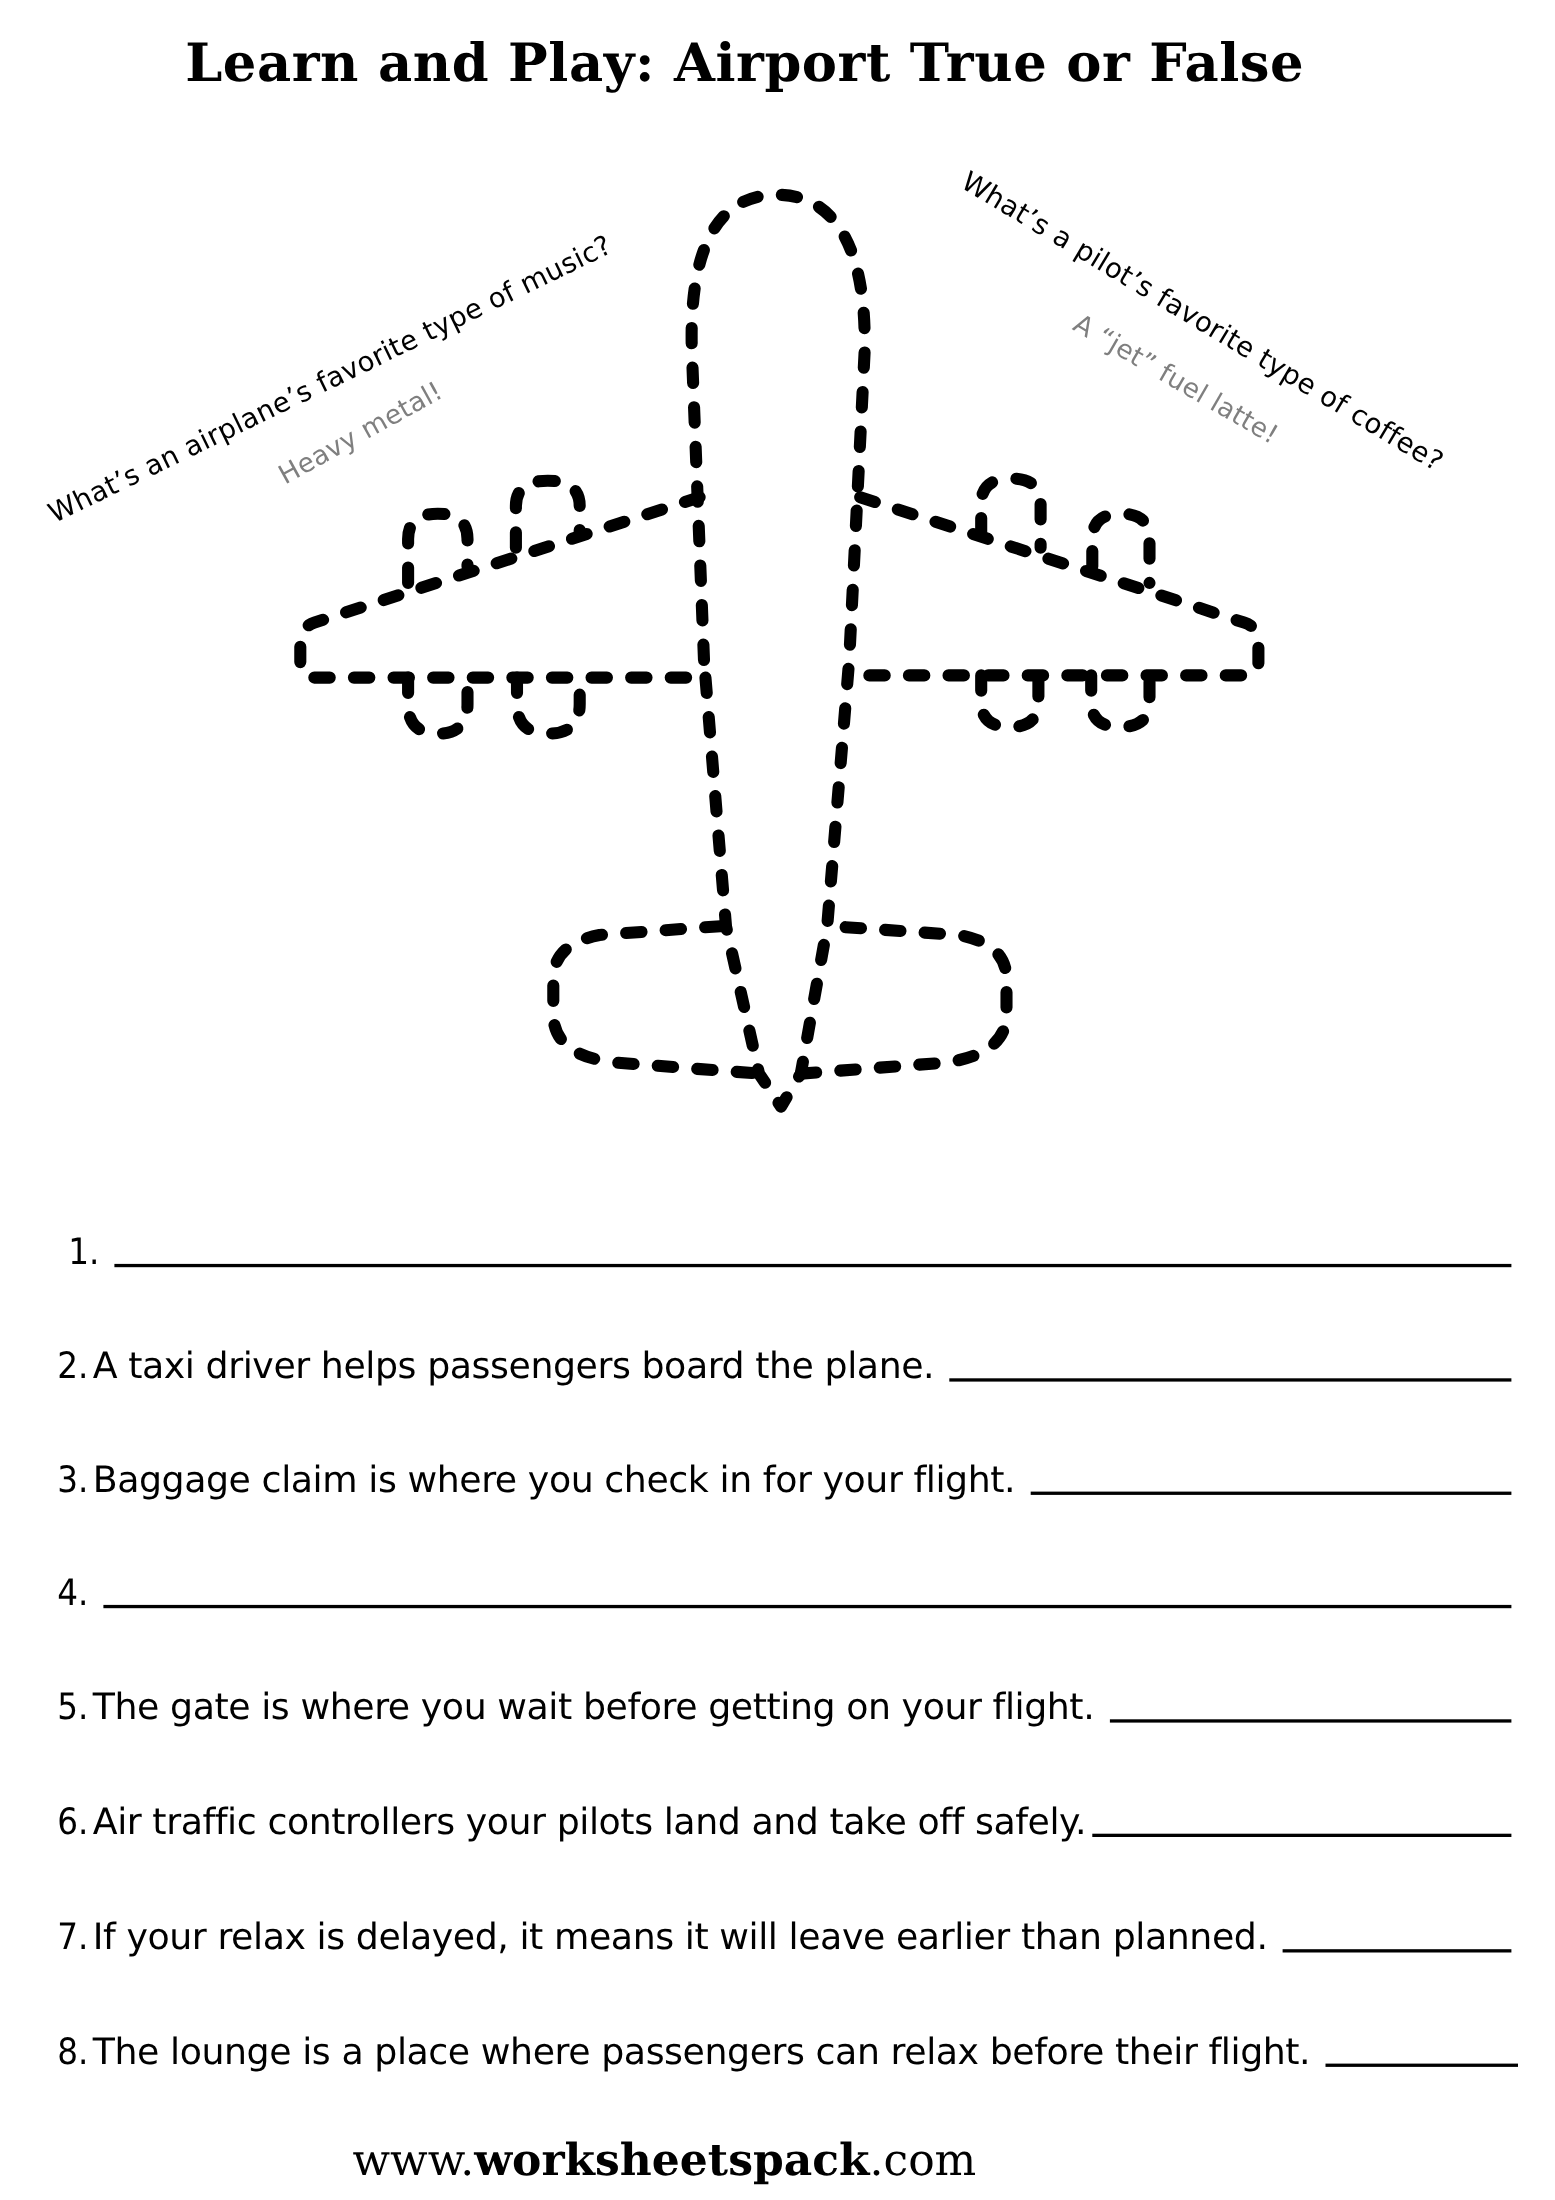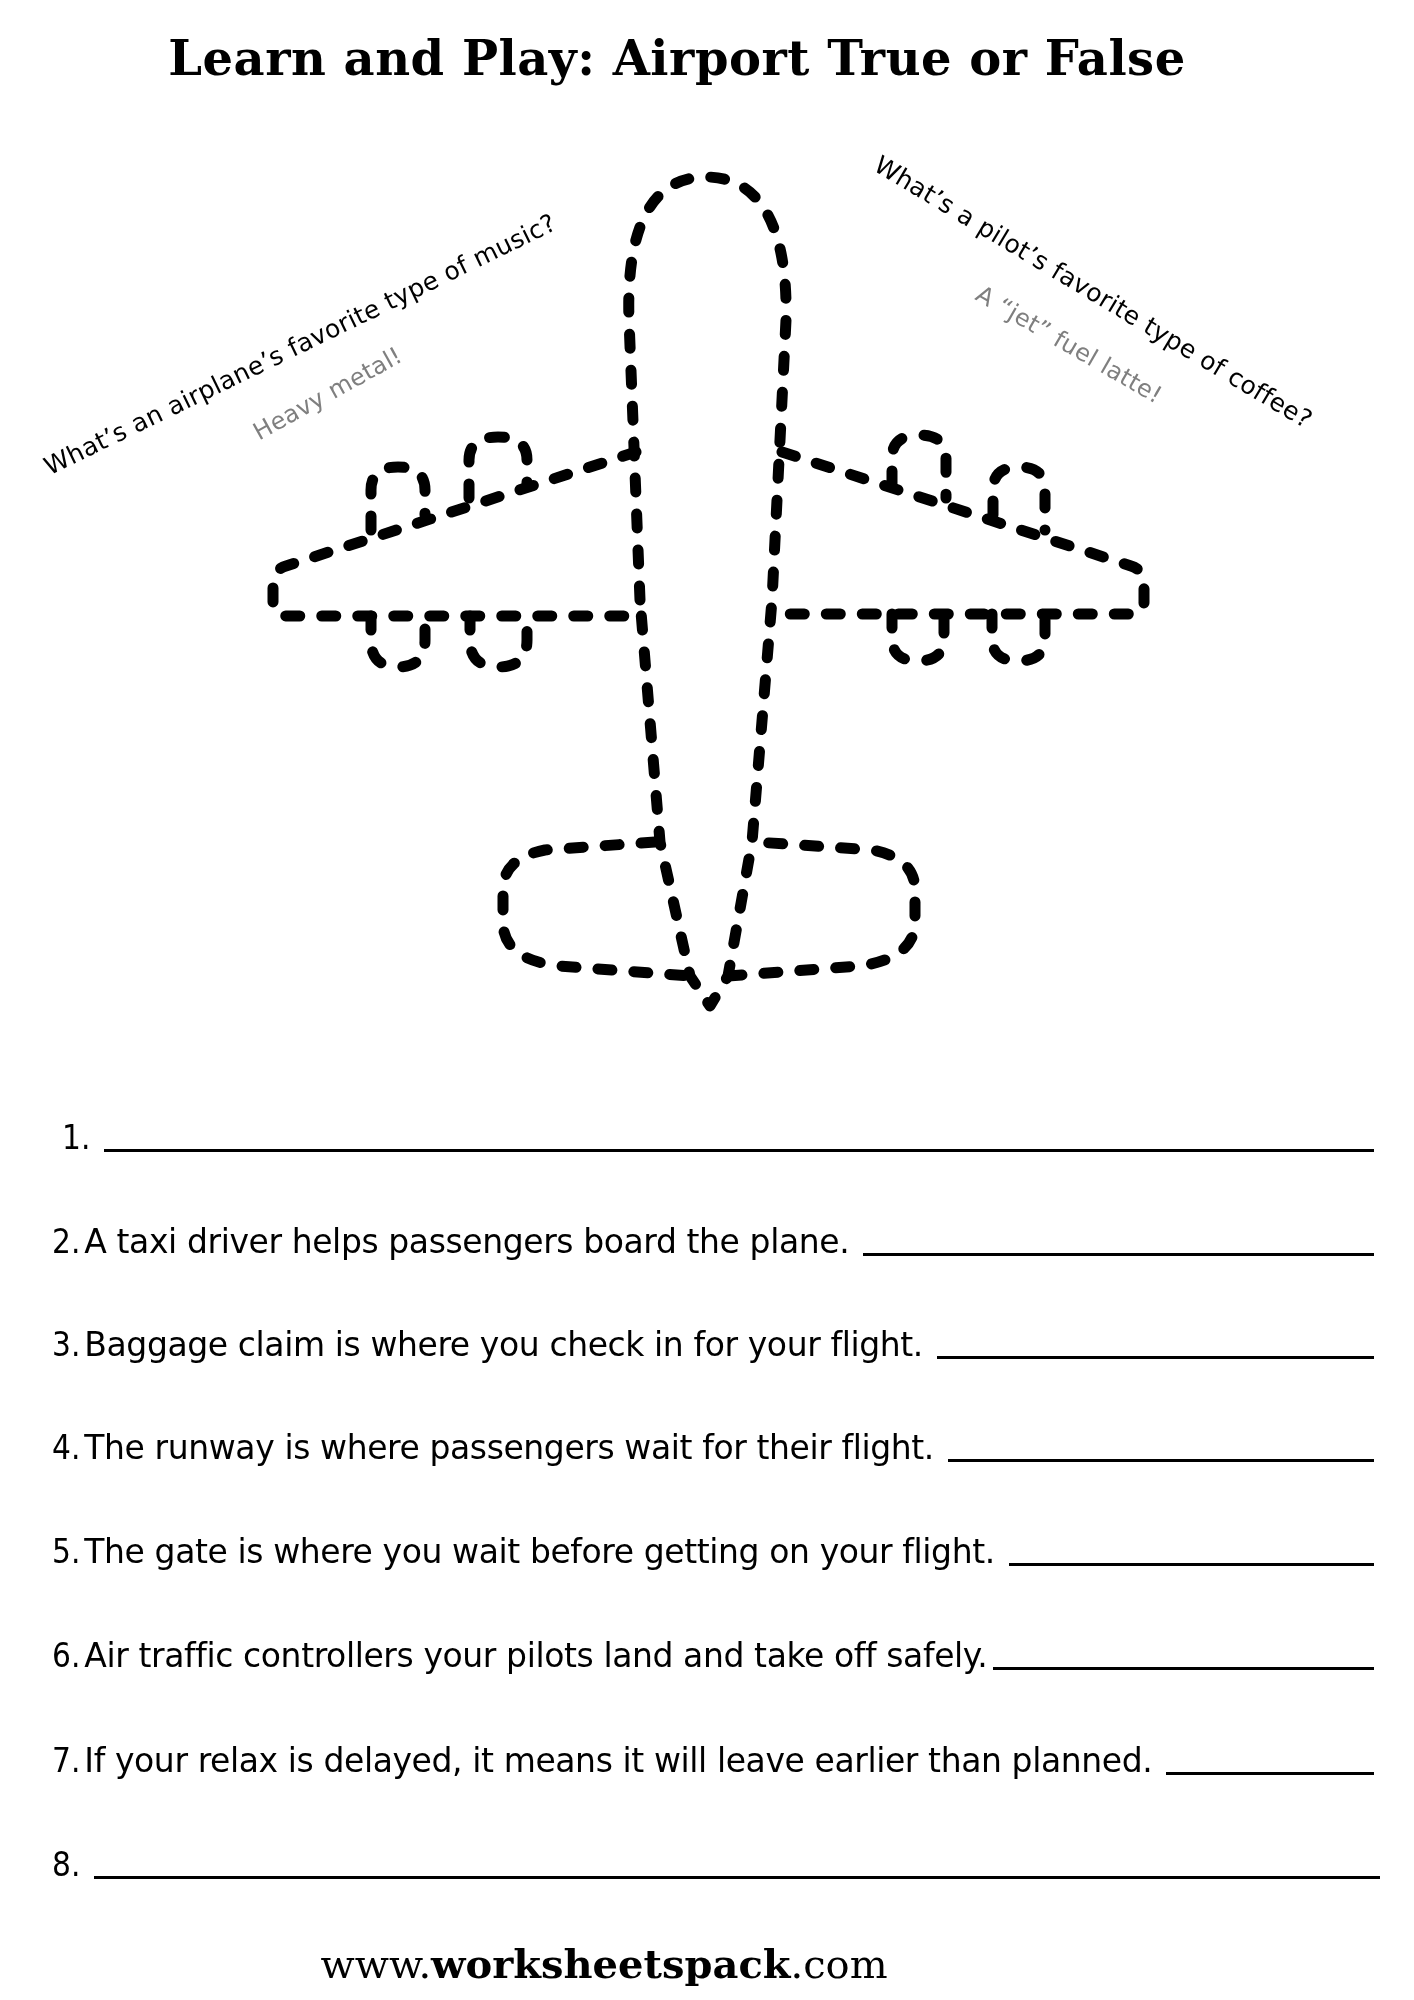--- a/index.html
+++ b/index.html
@@ -63,37 +63,37 @@
     <span class="q-text">A taxi driver helps passengers board the plane.</span>
     <span class="q-line"></span>
   </div>
   <div class="q-row" style="top:1317px;">
     <span class="q-num">3.</span>
     <span class="q-text">Baggage claim is where you check in for your flight.</span>
     <span class="q-line"></span>
   </div>
   <div class="q-row" style="top:1420px;">
     <span class="q-num">4.</span>
-    <span class="q-text">The runway is where passengers wait for their flight.</span>
     <span class="q-line"></span>
   </div>
   <div class="q-row" style="top:1524px;">
     <span class="q-num">5.</span>
     <span class="q-text">The gate is where you wait before getting on your flight.</span>
     <span class="q-line"></span>
   </div>
   <div class="q-row" style="top:1628px;">
     <span class="q-num">6.</span>
     <span class="q-text">Air traffic controllers your pilots land and take off safely.</span>
     <span class="q-line" style="margin-left:6px;"></span>
   </div>
   <div class="q-row" style="top:1733px;">
     <span class="q-num">7.</span>
     <span class="q-text">If your relax is delayed, it means it will leave earlier than planned.</span>
     <span class="q-line"></span>
   </div>
   <div class="q-row" style="top:1837px; right:34px;">
     <span class="q-num">8.</span>
+    <span class="q-text">The lounge is a place where passengers can relax before their flight.</span>
     <span class="q-line"></span>
   </div>
 </div>
 
 <div class="footer"><span>www.</span><b>worksheetspack</b><span>.com</span></div>
 
 </body></html>

